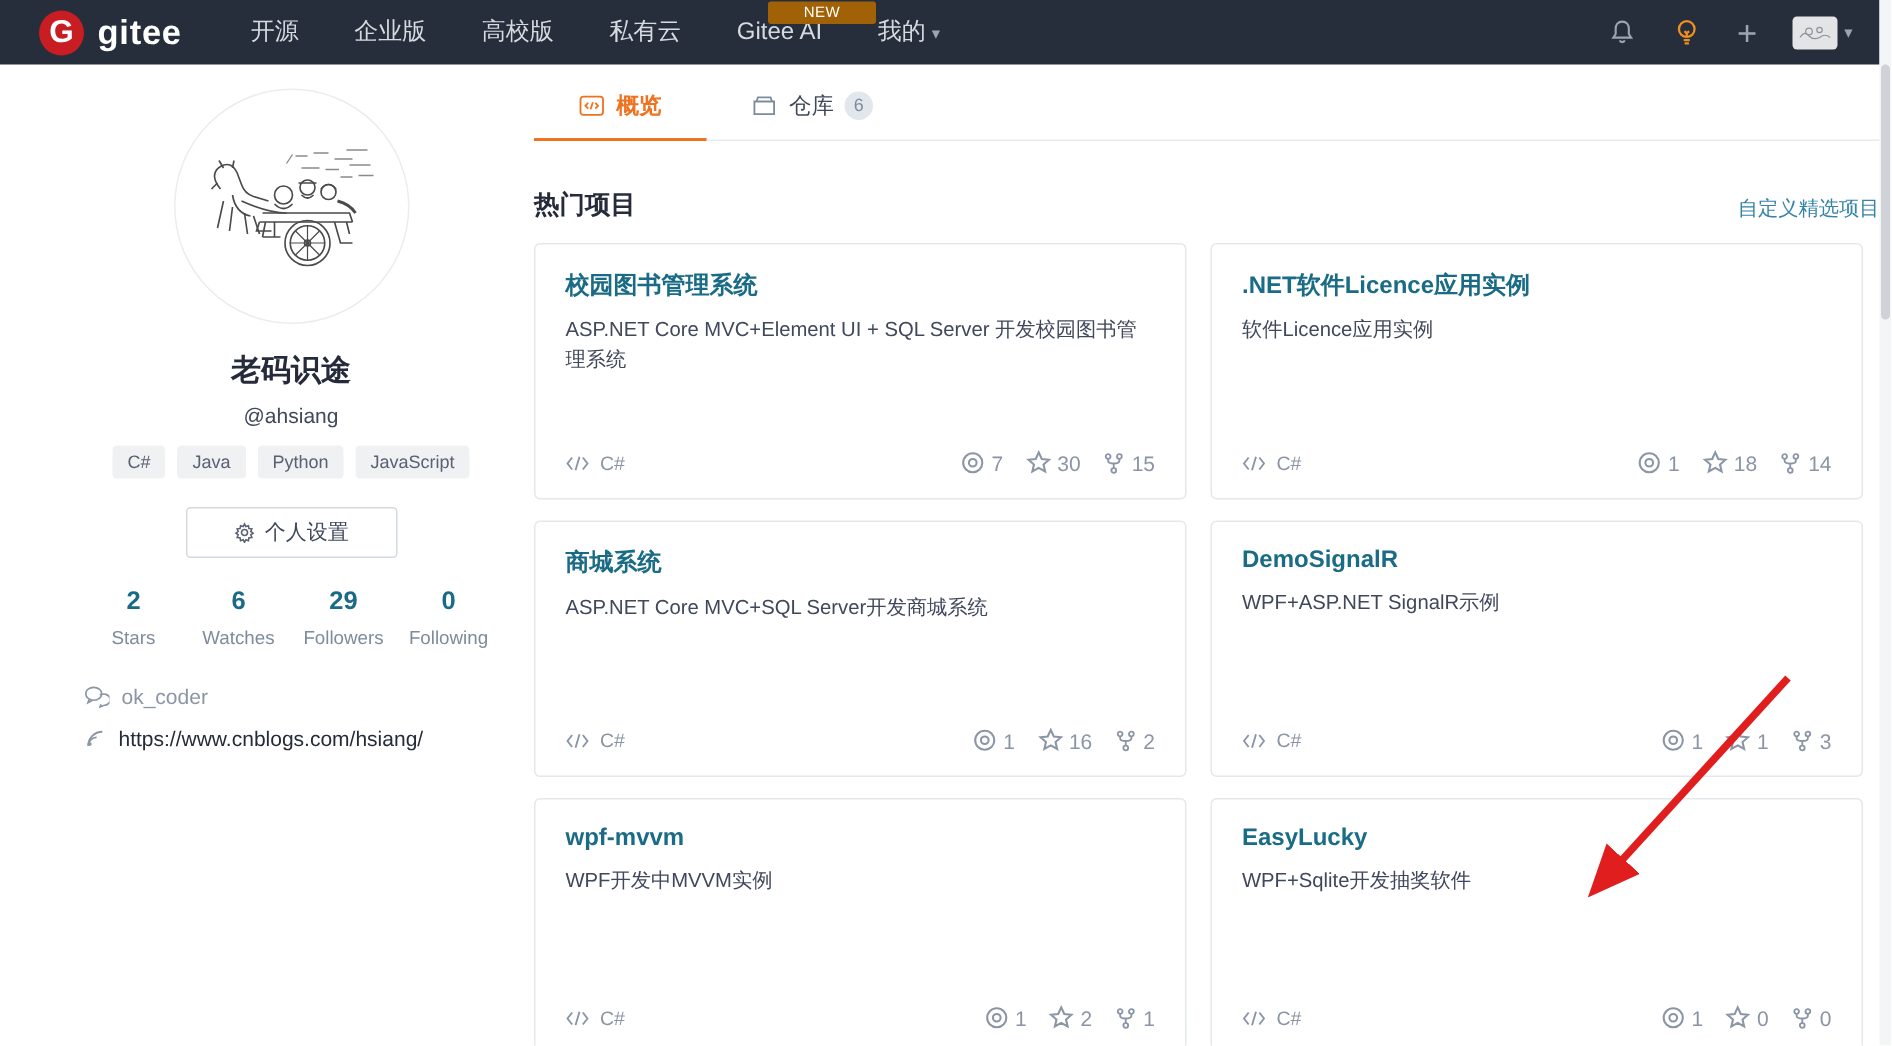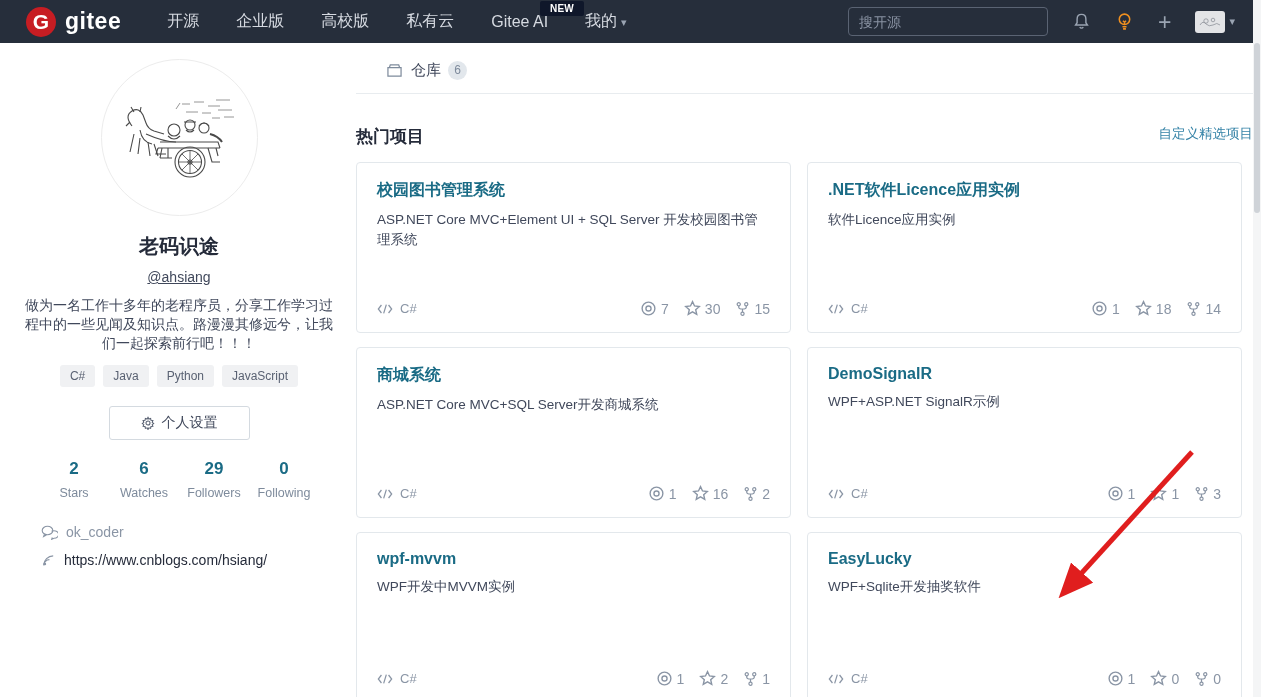--- a/index.html
+++ b/index.html
@@ -16,22 +16,22 @@
   }
   .logo { display:flex; align-items:center; cursor:pointer; }
   .logo-g {
     width:30px; height:30px; border-radius:50%; background:#c71d23;
     color:#fff; font-weight:bold; font-size:21px; line-height:30px; text-align:center;
   }
   .logo-text { color:#fff; font-size:23px; font-weight:bold; margin-left:9px; letter-spacing:0.5px; }
   .nav-menu { display:flex; align-items:center; margin-left:46px; }
   .nav-item { color:#d6dae1; font-size:16px; margin-right:37px; cursor:pointer; white-space:nowrap; position:relative; }
   .new-badge {
-    position:absolute; top:-12px; right:-36px; background:#0f172a; color:#fff;
-    font-size:10px; font-weight:bold; padding:2px 10px 2px; border-radius:2px; letter-spacing:0.3px;
+    position:absolute; top:-12px; right:-36px; background:#a16207; color:#fff;
+    font-size:10px; font-weight:normal; padding:2px 24px 2px; border-radius:2px; letter-spacing:0.3px;
   }
   .caret { color:#9aa4b2; font-size:11px; margin-left:4px; }
   .nav-right { margin-left:auto; display:flex; align-items:center; }
   .search-box {
     width:200px; height:29px; background:transparent; border:1px solid #5a6373;
     border-radius:4px; color:#cfd5dd; font-size:14px; padding:0 10px; outline:none;
     font-family:"Liberation Sans","DejaVu Sans",sans-serif;
   }
   .search-box::placeholder { color:#8a93a3; }
   .nav-icon { margin-left:24px; display:flex; align-items:center; cursor:pointer; }
@@ -39,27 +39,27 @@
   .nav-avatar {
     width:30px; height:22px; background:#e3e4e6; border-radius:3px; margin-left:24px;
     overflow:hidden; display:flex; align-items:center; justify-content:center; cursor:pointer;
   }
 
   
   .scrollbar { position:absolute; right:0; top:0; width:8px; height:697px; background:#f4f5f6; }
   .scroll-thumb { position:absolute; top:43px; left:1px; width:6px; height:170px; background:#cfd3d8; border-radius:3px; }
 
   
-  .sidebar { position:absolute; left:1px; top:43px; width:356px; text-align:center; }
+  .sidebar { position:absolute; left:16px; top:43px; width:356px; text-align:center; }
   .avatar-wrap {
     width:157px; height:157px; margin:16px auto 0; border-radius:50%;
     border:1px solid #ececec; background:#fff; display:flex; align-items:center; justify-content:center;
   }
   .profile-name { font-size:20px; font-weight:bold; color:#252b3a; margin-top:17px; }
-  .profile-username { font-size:14px; color:#40485b; margin-top:9px;text-decoration:underline; }
+  .profile-username { font-size:14px; color:#40485b; margin-top:9px; }
   .profile-bio { font-size:14px; line-height:19px; color:#40485b; margin:11px auto 0; width:316px; }
   .tag-row { display:flex; justify-content:center; margin-top:12px; }
   .tag {
     background:#f0f1f3; color:#596172; font-size:12px; padding:4px 10px;
     border-radius:3px; margin:0 4px; cursor:pointer;
   }
   .settings-btn {
     display:inline-flex; align-items:center; margin-top:19px; border:1px solid #d4dae0;
     border-radius:3px; padding:7px 31px; font-size:14px; color:#40485b; background:#fff; cursor:pointer;
   }
@@ -83,21 +83,21 @@
   }
   .tab svg { margin-right:8px; }
   .tab.active { color:#ee7220; font-weight:bold; }
   .tab.active:after {
     content:""; position:absolute; left:0; right:0; bottom:-1px; height:2px; background:#ee7220;
   }
   .tab-badge {
     background:#e2e7ec; color:#7e8b9c; font-size:12px; width:19px; height:19px;
     border-radius:50%; text-align:center; line-height:19px; margin-left:7px; font-weight:normal;
   }
-  .section-head { display:flex; align-items:flex-start; justify-content:space-between; margin:31px 0 14px; }
+  .section-head { display:flex; align-items:flex-end; justify-content:space-between; margin:31px 0 14px; }
   .section-title { font-size:17px; font-weight:bold; color:#252b3a; }
   .customize-link { font-size:13.5px; color:#3583a7; text-decoration:none; cursor:pointer; }
   .grid {
     display:grid; grid-template-columns:435px 435px; grid-auto-rows:171px;
     column-gap:16px; row-gap:14px; width:886px;
   }
   .card {
     position:relative; border:1px solid #e3e8ec; border-radius:4px; background:#fff;
     padding:17px 20px;
   }
@@ -130,21 +130,20 @@
     <div class="nav-item">私有云</div>
     <div class="nav-item">
       <span>Gitee AI</span>
       <span class="new-badge">NEW</span>
     </div>
     <div class="nav-item">
       <span>我的</span><span class="caret">▾</span>
     </div>
   </div>
   <div class="nav-right">
-    <input class="search-box" placeholder="搜开源" style="">
     <div class="nav-icon">
       <svg width="19" height="19" viewBox="0 0 16 16" fill="none" stroke="#9aa4b2" stroke-width="1.2">
         <path d="M8 2 C5.6 2 4.3 3.8 4.3 6 L4.3 9 L3 11 L13 11 L11.7 9 L11.7 6 C11.7 3.8 10.4 2 8 2 Z"></path>
         <path d="M6.6 12.6 a1.5 1.5 0 0 0 2.8 0"></path>
       </svg>
     </div>
     <div class="nav-icon">
       <svg width="19" height="19" viewBox="0 0 16 16" fill="none" stroke="#ef8f1f" stroke-width="1.3">
         <circle cx="8" cy="6.2" r="4.4"></circle>
         <path d="M6.3 12.4 L9.7 12.4 M6.8 14.2 L9.2 14.2 M8 8.6 L8 10.6 M6.7 7.4 L8 8.6 L9.3 7.4"></path>
@@ -194,21 +193,20 @@
       <circle cx="74" cy="80" r="11.5"></circle>
       <circle cx="74" cy="80" r="2"></circle>
       <path d="M74 68.5 v23 M62.5 80 h23 M66 72 l16 16 M82 72 l-16 16" stroke-width="0.8"></path>
 
       <path d="M92 66 l4 14 h8 M100 66 l2 8"></path>
       <path d="M46 66 l-2 10 M52 66 l0 10 M44 76 h12"></path>
     </svg>
   </div>
   <div class="profile-name">老码识途</div>
   <div class="profile-username">@ahsiang</div>
-  <div class="profile-bio">做为一名工作十多年的老程序员，分享工作学习过程中的一些见闻及知识点。路漫漫其修远兮，让我们一起探索前行吧！！！</div>
   <div class="tag-row">
     <span class="tag">C#</span>
     <span class="tag">Java</span>
     <span class="tag">Python</span>
     <span class="tag">JavaScript</span>
   </div>
   <button class="settings-btn">
     <svg width="14" height="14" viewBox="0 0 16 16" fill="none" stroke="#596172" stroke-width="1.2">
       <circle cx="8" cy="8" r="2.3"></circle>
       <path d="M8 1.5 L9 3.5 L11 2.8 L11.4 5 L13.6 5.2 L12.8 7.2 L14.5 8.5 L12.8 9.8 L13.6 11.8 L11.4 12 L11 14.2 L9 13.5 L8 15.5 L7 13.5 L5 14.2 L4.6 12 L2.4 11.8 L3.2 9.8 L1.5 8.5 L3.2 7.2 L2.4 5.2 L4.6 5 L5 2.8 L7 3.5 Z"></path>
@@ -248,20 +246,27 @@
         <path d="M3 13 a6 6 0 0 1 6 -6" fill="none" transform="translate(0,0)"></path>
         <circle cx="4.2" cy="11.8" r="1.3" fill="#8a95a5" stroke="none"></circle>
       </svg>
       <a class="site-link">https://www.cnblogs.com/hsiang/</a>
     </div>
   </div>
 </div>
 
 <div class="main">
   <div class="tabs">
+    <div class="tab active">
+      <svg width="17" height="15" viewBox="0 0 18 16" fill="none" stroke="#ee7220" stroke-width="1.3">
+        <rect x="1" y="1.5" width="16" height="13" rx="2"></rect>
+        <path d="M6.5 6 L4.5 8 L6.5 10 M11.5 6 L13.5 8 L11.5 10 M9.8 5.5 L8.2 10.5"></path>
+      </svg>
+      <span>概览</span>
+    </div>
     <div class="tab">
       <svg width="17" height="15" viewBox="0 0 18 16" fill="none" stroke="#7e8b9c" stroke-width="1.3">
         <path d="M2 5 L16 5 L16 14 L2 14 Z"></path>
         <path d="M3.5 5 L4.5 2 L13.5 2 L14.5 5"></path>
       </svg>
       <span>仓库</span>
       <span class="tab-badge">6</span>
     </div>
   </div>
 

